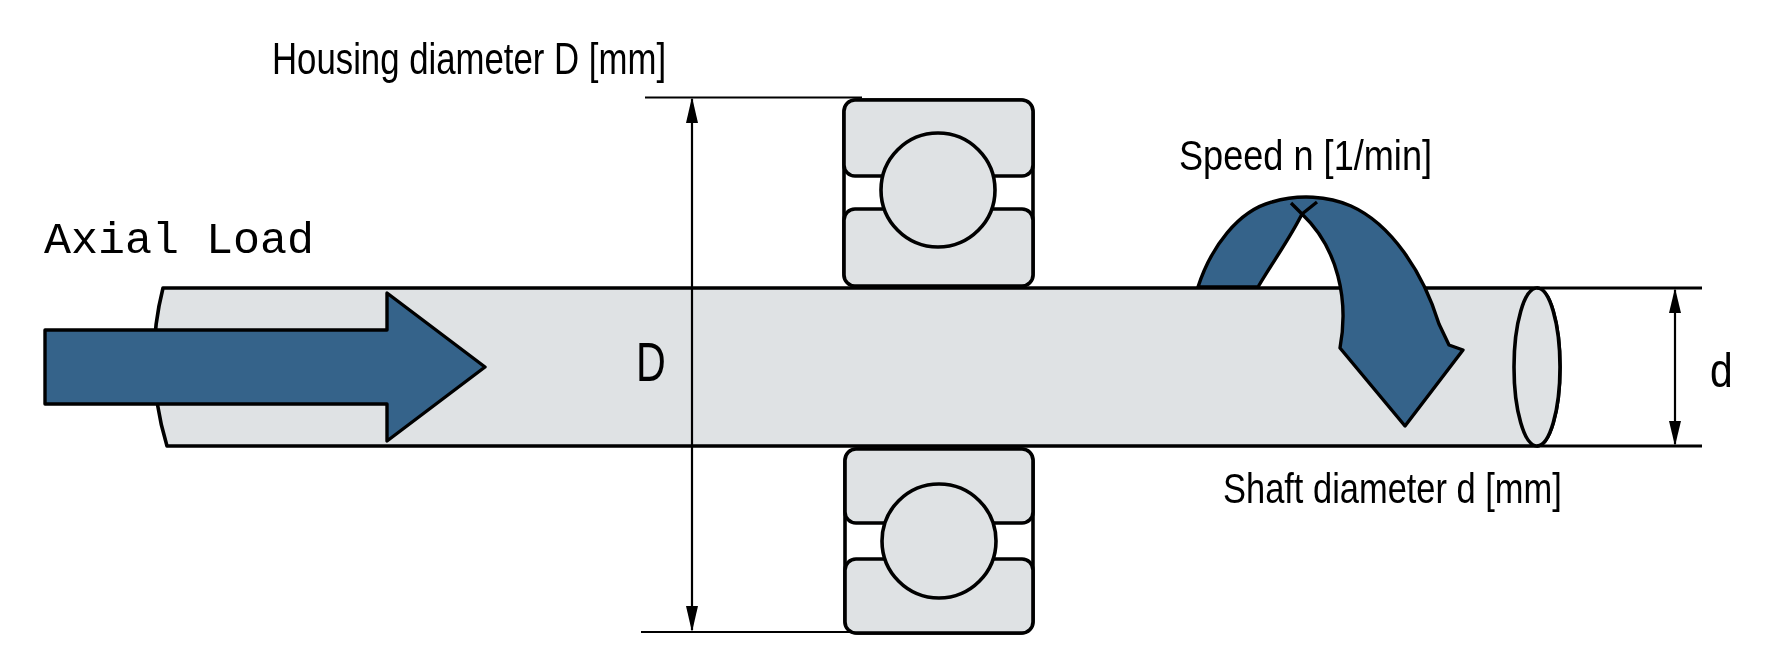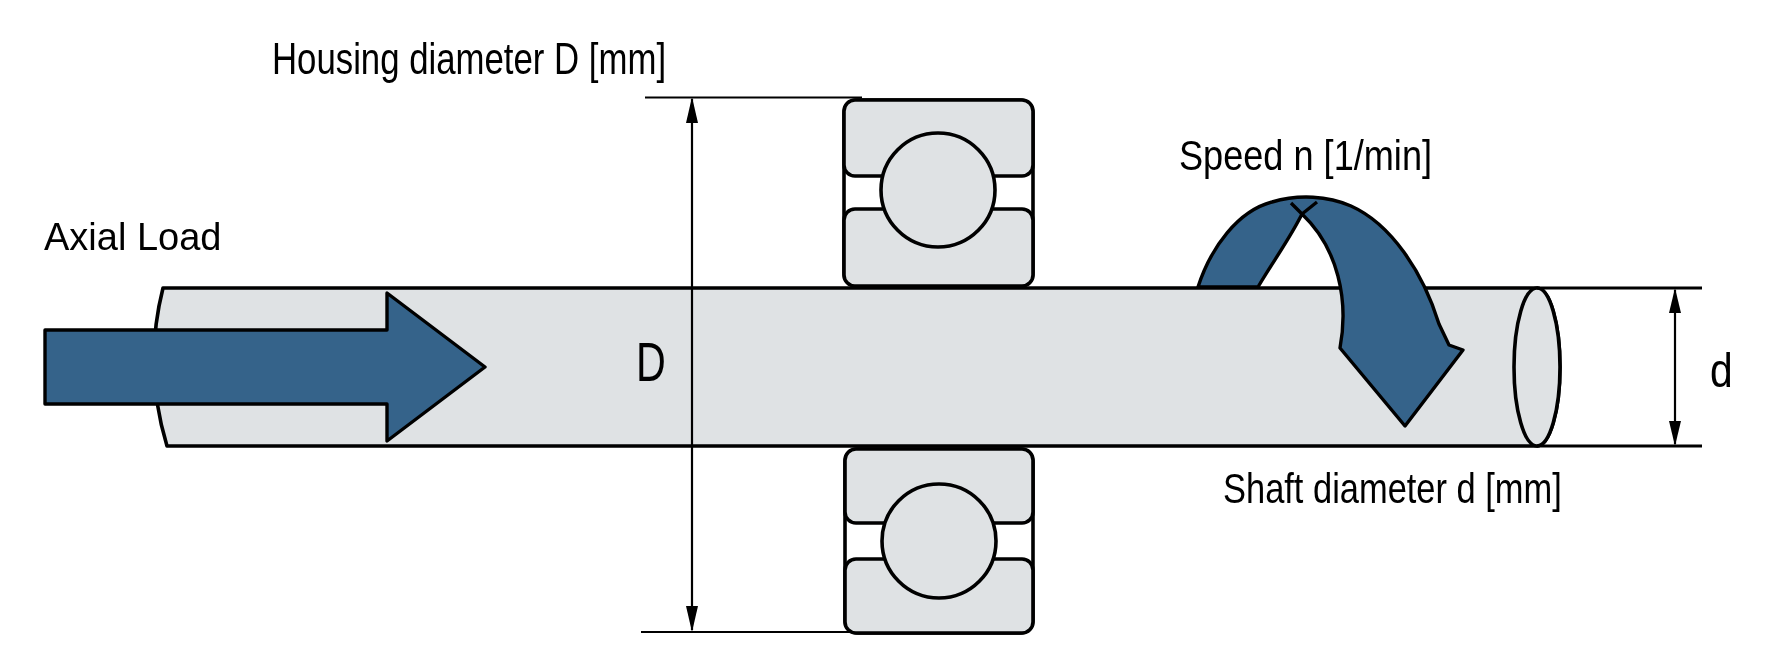--- a/index.html
+++ b/index.html
@@ -22,21 +22,21 @@
 
   
   .lbl {
     position: absolute;
     color: #000000;
     white-space: nowrap;
     line-height: 1.05;
     transform-origin: left top;
   }
   #lbl-housing   { left: 272px;  top: 36px;  font-size: 44px; transform: scaleX(0.79); }
-  #lbl-axial     { left: 44px;   top: 218px; font-size: 38px; }
+  #lbl-axial     { left: 44px;   top: 218px; font-size: 45px; font-family: Liberation Mono, monospace; }
   #lbl-speed     { left: 1179px; top: 134px; font-size: 42px; transform: scaleX(0.86); }
   #lbl-shaftdia  { left: 1223px; top: 467px; font-size: 42px; transform: scaleX(0.82); }
   #lbl-dim-D     { left: 636px;  top: 334px; font-size: 55px; transform: scaleX(0.75); }
   #lbl-dim-d     { left: 1710px; top: 346px; font-size: 48px; transform: scaleX(0.85); }
 </style>
 </head>
 <body>
 
 <div id="stage">
 

